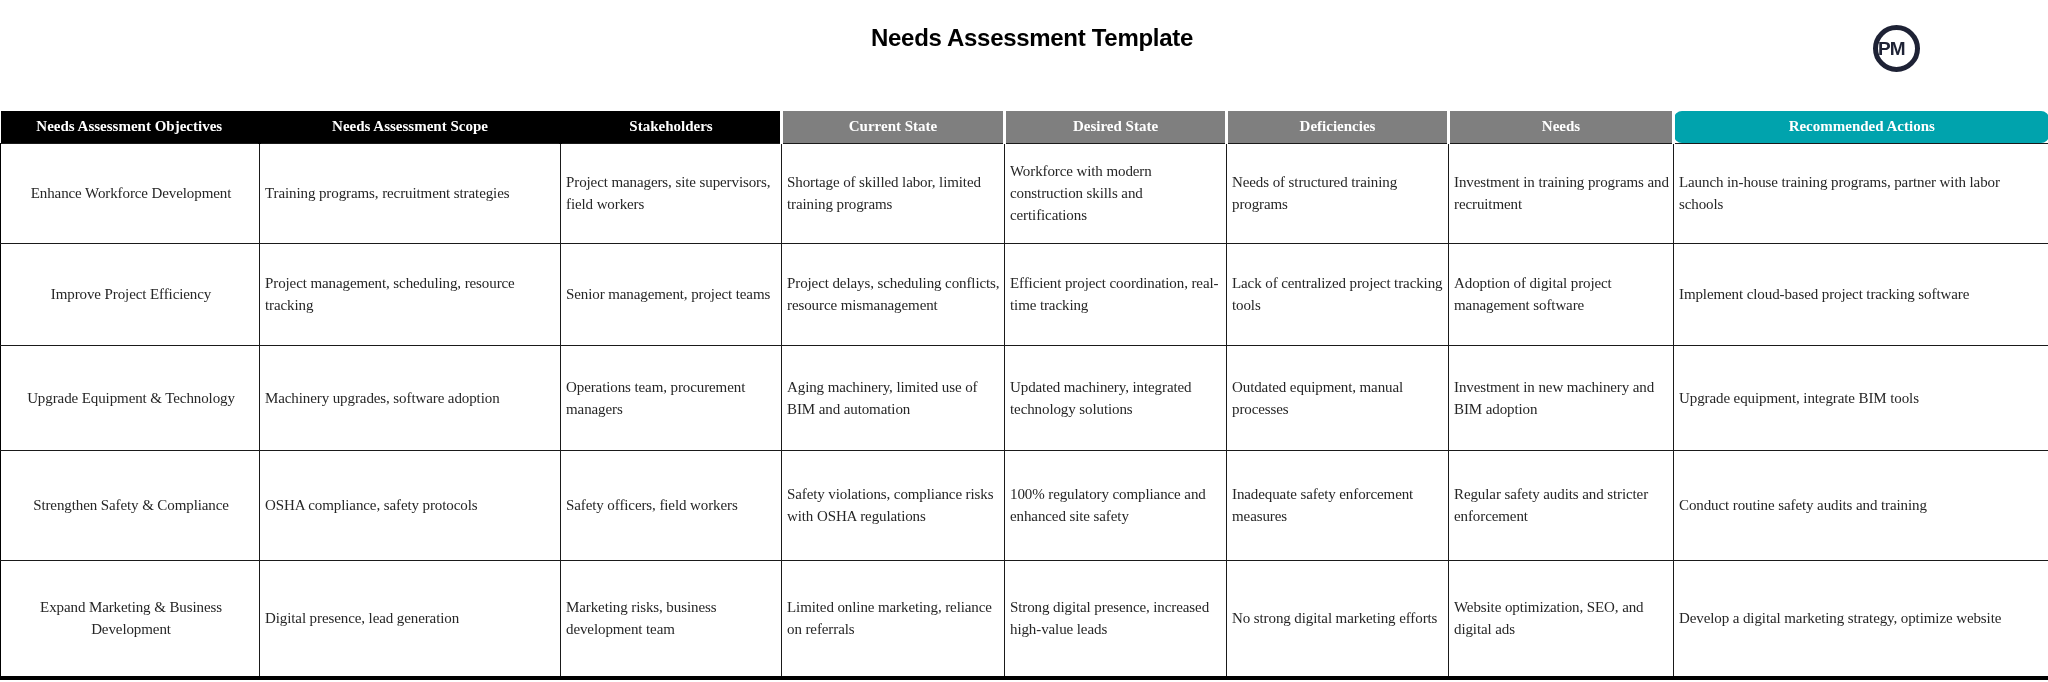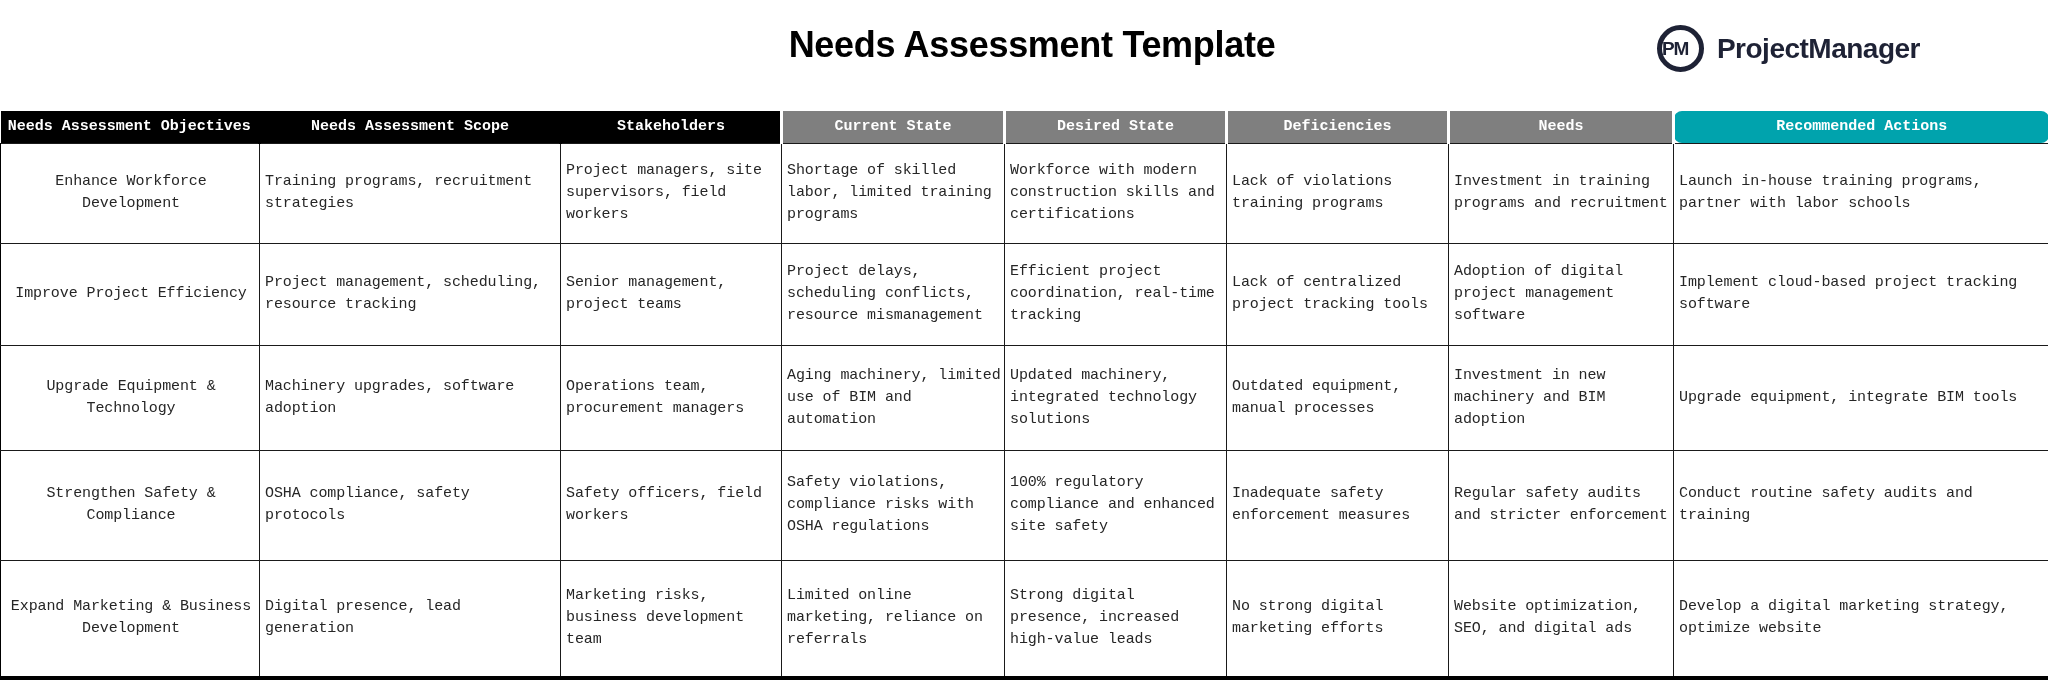--- a/index.html
+++ b/index.html
@@ -18,21 +18,21 @@
   
   .top-bar {
     position: absolute;
     top: 0; left: 0; right: 0;
     height: 110px;
   }
   .title {
     position: absolute;
     top: 24px; left: 16px; right: 0;
     text-align: center;
-    font-size: 36px;
+    font-size: 24px;
     font-weight: bold;
     letter-spacing: -0.3px;
     color: #000000;
   }
   .brand {
     position: absolute;
     top: 25px;
     right: 128px;
     display: flex;
     align-items: center;
@@ -59,21 +59,21 @@
   
   table.needs-table {
     position: absolute;
     top: 111px; left: 0;
     width: 2048px;
     border-collapse: collapse;
     table-layout: fixed;
     border-bottom: 4px solid #000000;
   }
   th, td {
-    font-family: Liberation Mono, monospace;
+    font-family: Liberation Serif, serif;
     overflow: hidden;
   }
   thead th {
     height: 32px;
     font-size: 15px;
     font-weight: bold;
     color: #ffffff;
     text-align: center;
     vertical-align: middle;
     border-left: 3px solid #7f1d1d;
@@ -106,21 +106,20 @@
 <body>
 
 <div class="page">
 
   <div class="top-bar">
     <h1 class="title">Needs Assessment Template</h1>
     <div class="brand">
       <span class="brand-circle">
         <span>PM</span>
       </span>
-      <span class="brand-text">ProjectManager</span>
     </div>
   </div>
 
   <table class="needs-table">
     <colgroup>
       <col style="width:259px">
         <col style="width:301px">
         <col style="width:221px">
         <col style="width:223px">
       <col style="width:222px">
@@ -140,21 +139,21 @@
         <th class="th-teal">Recommended Actions</th>
       </tr>
     </thead>
     <tbody>
       <tr class="r1">
         <td>Enhance Workforce Development</td>
         <td>Training programs, recruitment strategies</td>
         <td>Project managers, site supervisors, field workers</td>
         <td>Shortage of skilled labor, limited training programs</td>
         <td>Workforce with modern construction skills and certifications</td>
-        <td>Lack of violations training programs</td>
+        <td>Needs of structured training programs</td>
         <td>Investment in training programs and recruitment</td>
         <td>Launch in-house training programs, partner with labor schools</td>
       </tr>
       <tr class="r2">
         <td>Improve Project Efficiency</td>
         <td>Project management, scheduling, resource tracking</td>
         <td>Senior management, project teams</td>
         <td>Project delays, scheduling conflicts, resource mismanagement</td>
         <td>Efficient project coordination, real-time tracking</td>
         <td>Lack of centralized project tracking tools</td>

